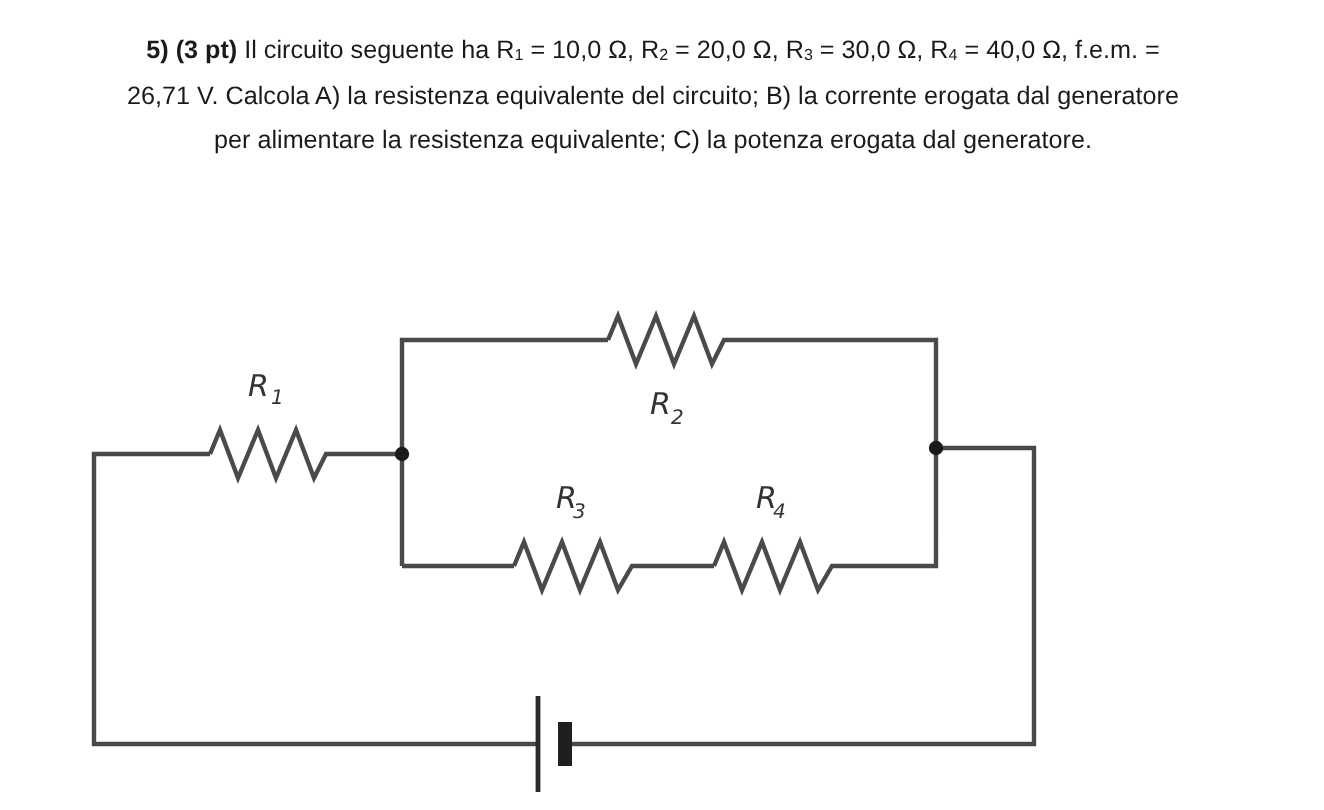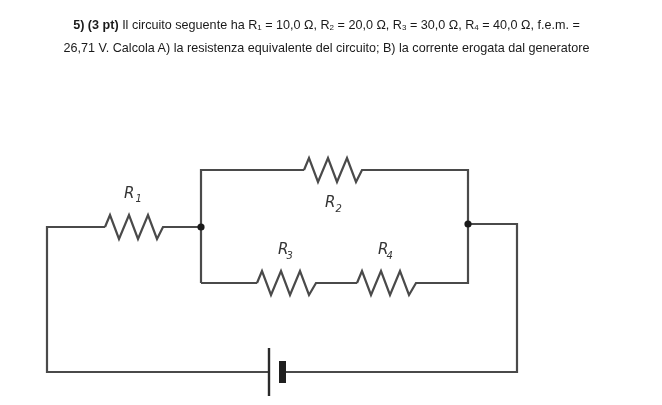--- a/index.html
+++ b/index.html
@@ -13,20 +13,21 @@
   .node { fill: #1a1a1a; }
   .lbl { font-family: "DejaVu Sans", sans-serif; font-style: italic; font-size: 15px; fill: #333; }
   .lbl-sub { font-family: "DejaVu Sans", sans-serif; font-style: italic; font-size: 10px; fill: #333; }
 </style>
 </head>
 <body>
 
 <div class="problem">
   <span class="line"><span class="bold">5)</span> <span class="bold">(3 pt)</span> <span>Il circuito seguente ha </span><span>R</span><sub>1</sub><span> = 10,0 Ω, </span><span>R</span><sub>2</sub><span> = 20,0 Ω, </span><span>R</span><sub>3</sub><span> = 30,0 Ω, </span><span>R</span><sub>4</sub><span> = 40,0 Ω, f.e.m. =</span></span>
   <span class="line">26,71 V. Calcola A) la resistenza equivalente del circuito; B) la corrente erogata dal generatore</span>
+  <span class="line">per alimentare la resistenza  equivalente; C) la potenza erogata dal generatore.</span>
 </div>
 
 <svg class="circuit" width="662" height="405" viewBox="0 0 662 405">
 
   <path class="wire" d="M105 227 L47 227 L47 372 L269 372"></path>
 
   <polyline class="wire" points="105,227 110,215 119,239 129,215 138,239 148,215 157,239 163,227 201,227"></polyline>
   <text><tspan class="lbl" x="124" y="198">R</tspan><tspan class="lbl-sub" dx="1" dy="4">1</tspan></text>
 
   <path class="wire" d="M201 283 L201 170 L304 170"></path>

